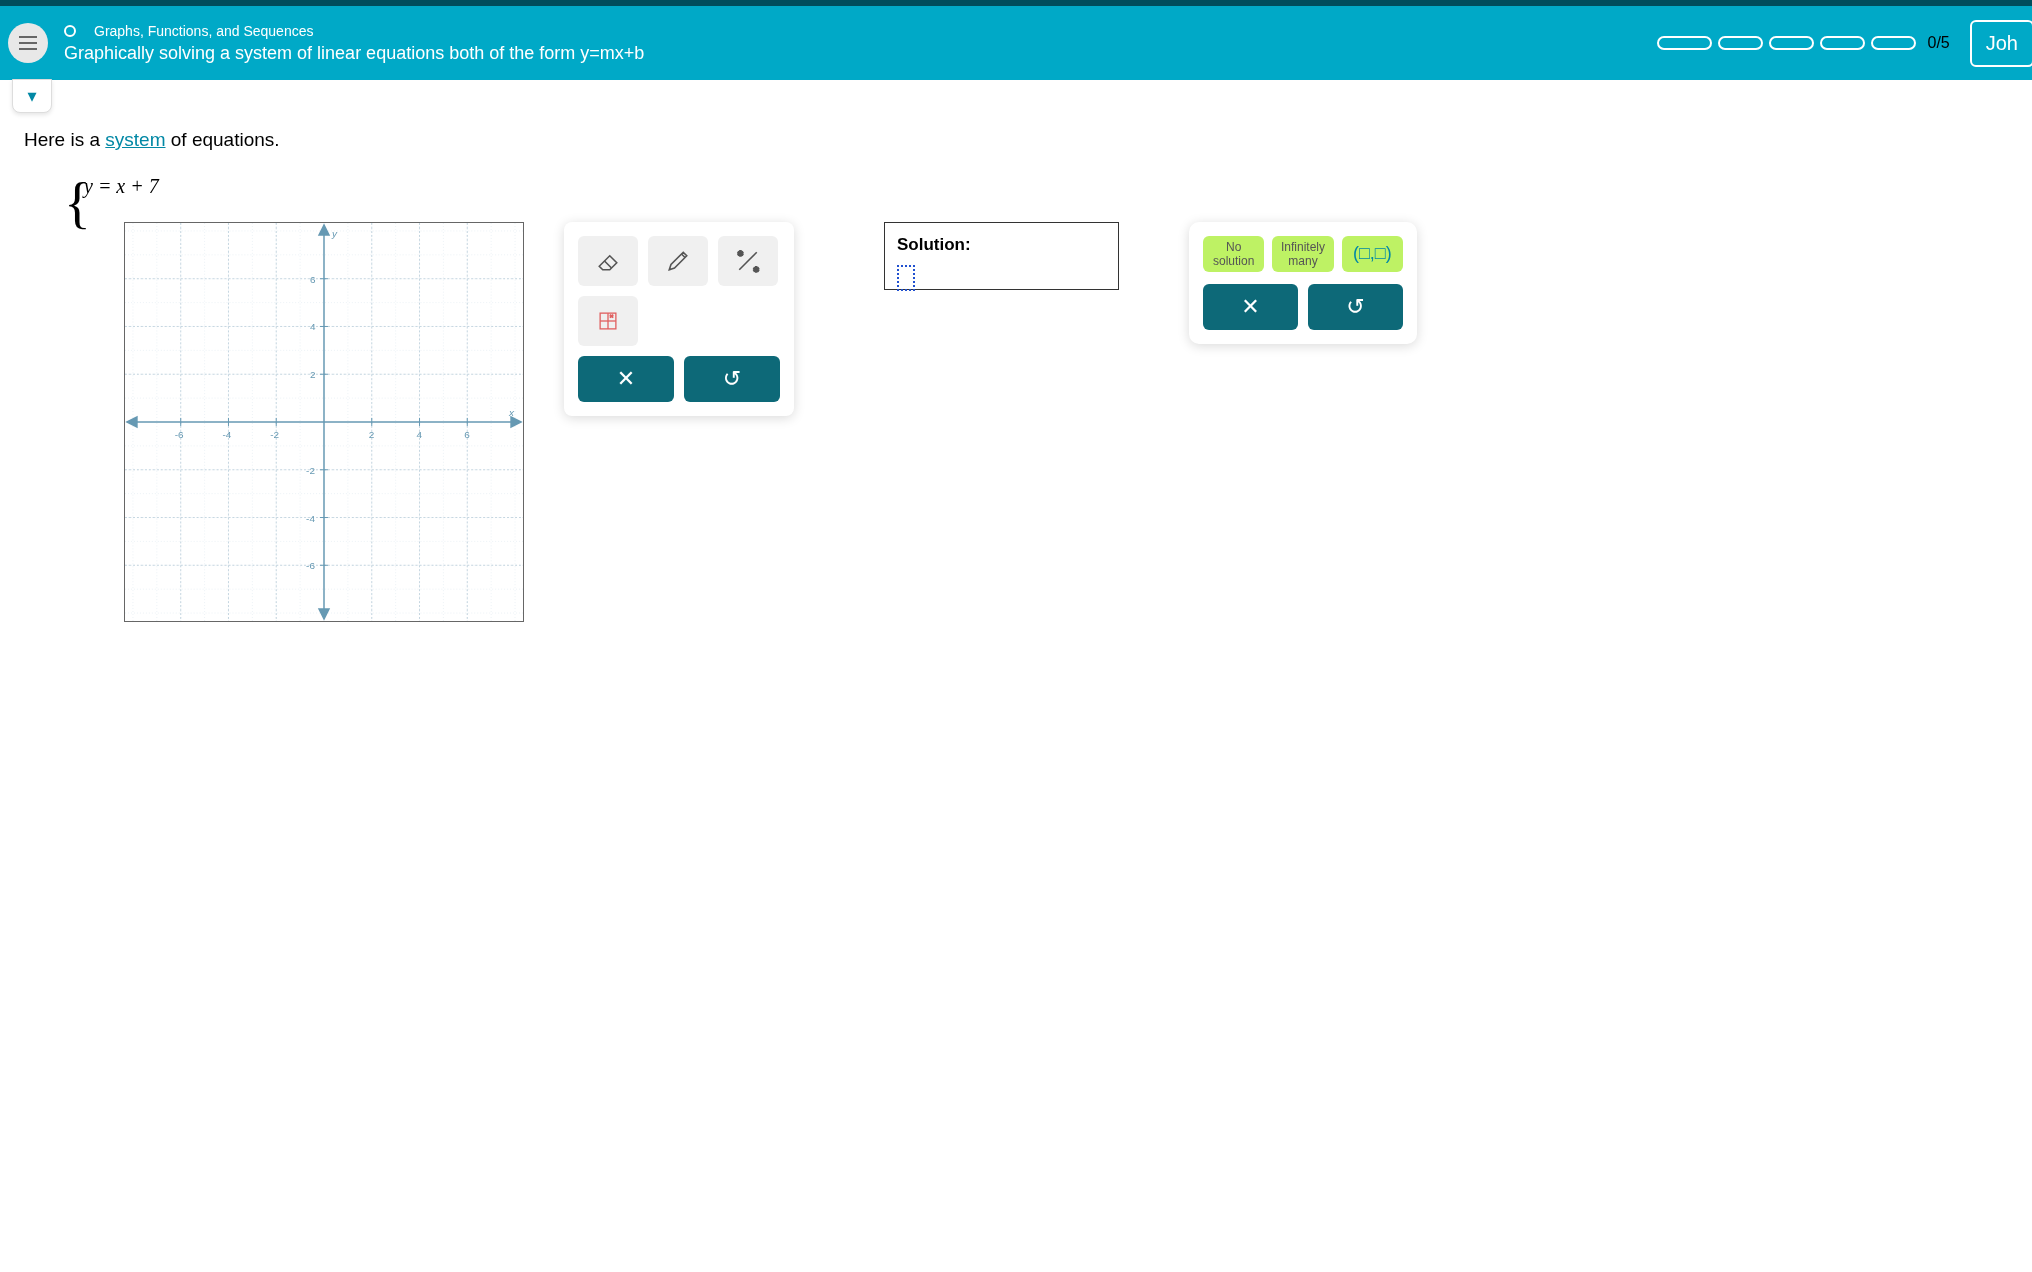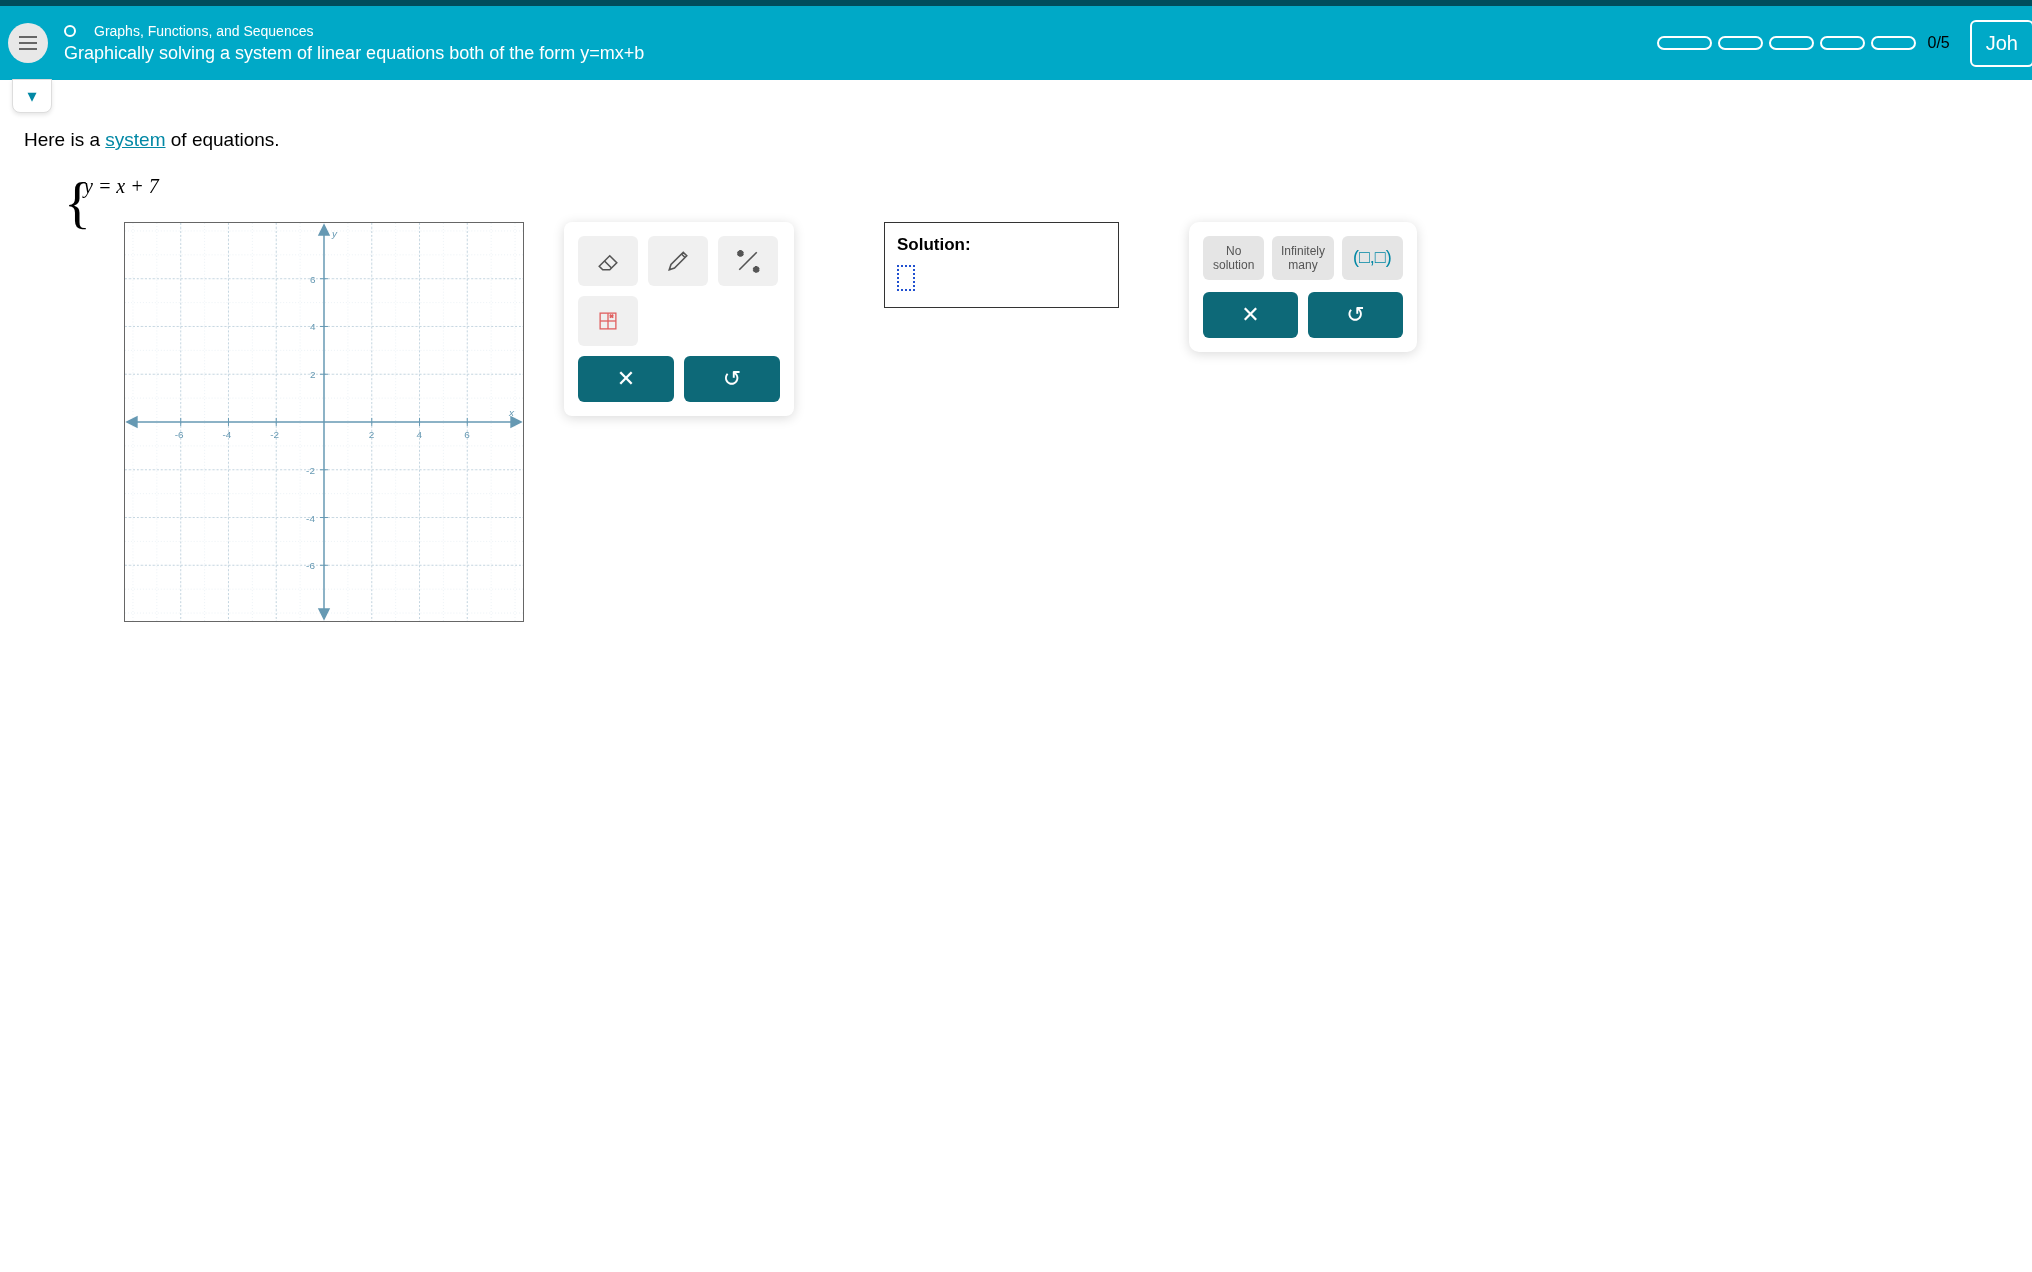--- a/index.html
+++ b/index.html
@@ -37,27 +37,27 @@
 .graph-container { border: 1.5px solid #666; width: 400px; height: 400px; position: relative; background: #fff; }
 .graph-svg { width: 100%; height: 100%; }
 
 .tool-panel { background: #fff; border-radius: 8px; box-shadow: 0 2px 12px rgba(0,0,0,0.15); padding: 14px; width: 230px; }
 .tool-row { display: flex; gap: 10px; margin-bottom: 10px; }
 .tool-btn { width: 60px; height: 50px; background: #f0f0f0; border-radius: 6px; display: flex; align-items: center; justify-content: center; cursor: pointer; }
 .tool-btn svg { width: 28px; height: 28px; }
 .action-row { display: flex; gap: 10px; margin-top: 6px; }
 .action-btn { flex: 1; height: 46px; background: #0d6978; color: #fff; border-radius: 6px; display: flex; align-items: center; justify-content: center; font-size: 22px; cursor: pointer; }
 
-.solution-box { border: 1.5px solid #333; width: 235px; padding: 12px; margin-left: 50px; height: 86px; }
+.solution-box { border: 1.5px solid #333; width: 235px; padding: 12px; margin-left: 50px; height: 68px; }
 .solution-box .label { font-weight: bold; font-size: 17px; margin-bottom: 10px; }
 .solution-input { width: 18px; height: 26px; border: 2px dotted #2050d0; display: inline-block; }
 
 .answer-panel { background: #fff; border-radius: 10px; box-shadow: 0 2px 12px rgba(0,0,0,0.15); padding: 14px; width: 228px; margin-left: 30px; }
 .answer-row { display: flex; gap: 8px; margin-bottom: 12px; }
-.answer-btn { flex: 1; background: #e5e5e5; border-radius: 6px; height: 44px; display: flex; flex-direction: column; align-items: center; justify-content: center; font-size: 12px; color: #555; cursor: pointer; text-align: center; line-height: 1.2; }
+.answer-btn { flex: 1; background: #bef264; border-radius: 6px; height: 36px; display: flex; flex-direction: column; align-items: center; justify-content: center; font-size: 12px; color: #555; cursor: pointer; text-align: center; line-height: 1.2; }
 .answer-btn.coord { color: #0288a5; font-size: 18px; }
 .answer-actions { display: flex; gap: 10px; }
 .answer-actions .action-btn { flex: 1; }
 </style>
 </head>
 <body>
 
 <div class="topbar-dark"></div>
 <div class="topbar">
   <div class="menu-btn">

